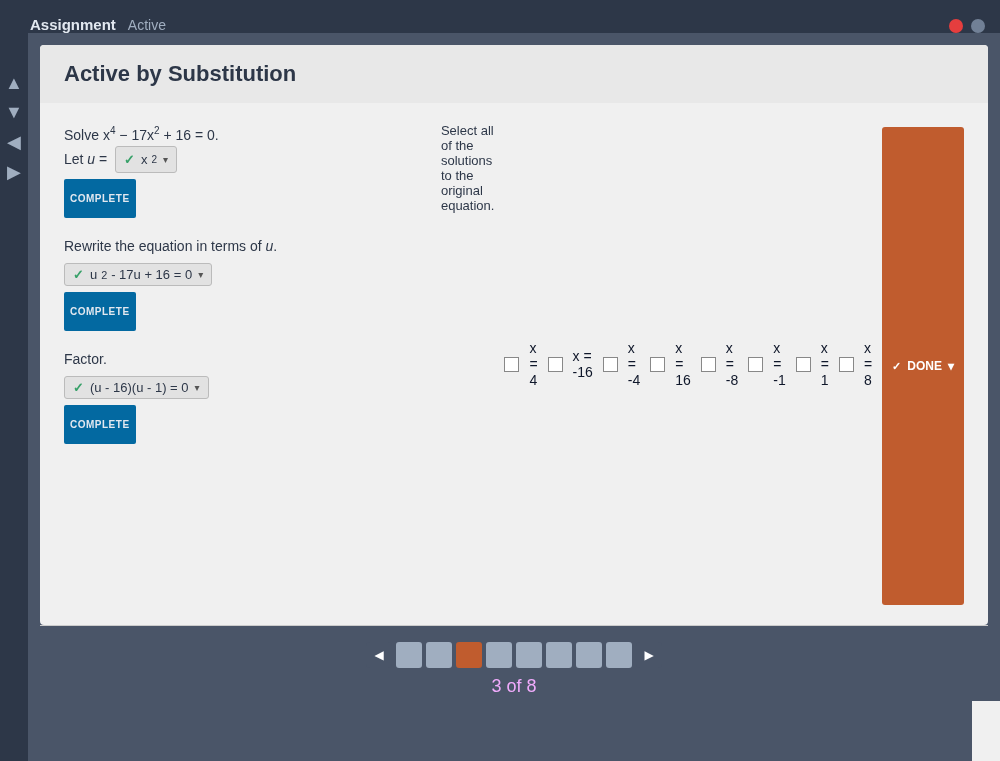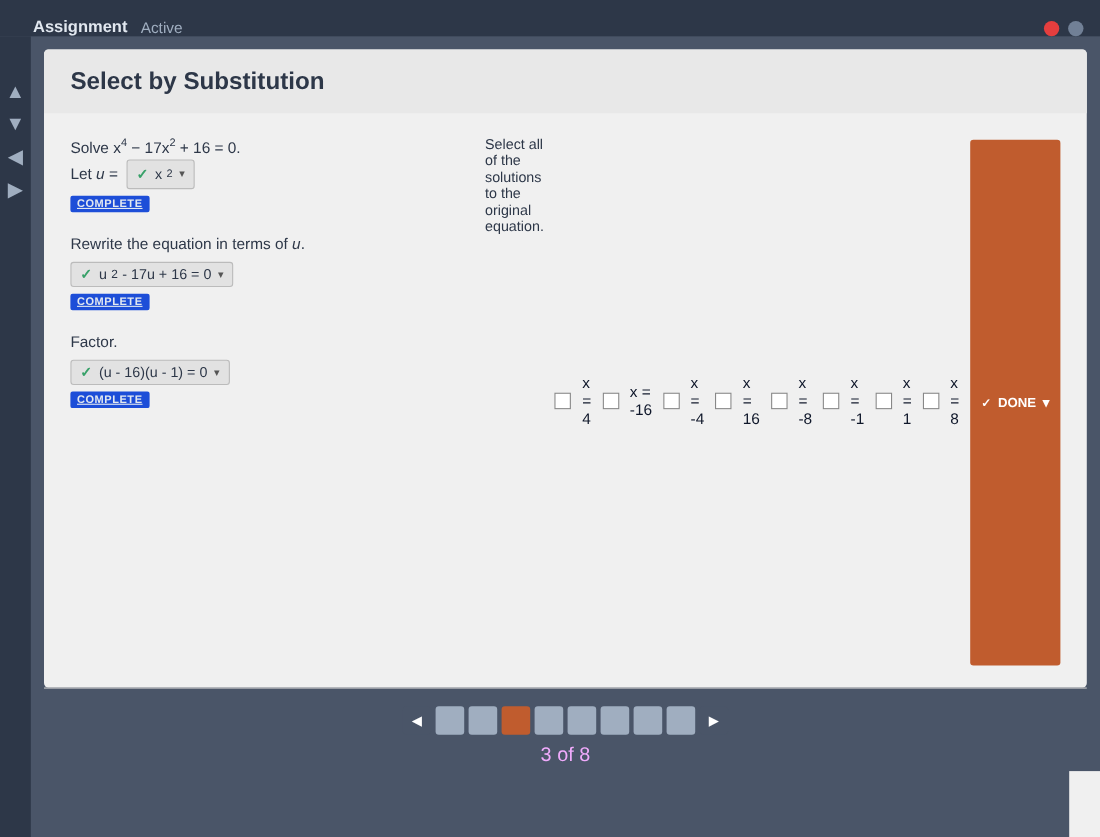--- a/index.html
+++ b/index.html
@@ -153,29 +153,28 @@
     }
 
     .dropdown-arrow {
       color: #555;
       font-size: 10px;
       margin-left: 2px;
     }
 
     .complete-badge {
       display: inline-block;
-      background-color: #1d4ed8;
+      background-color: #0369a1;
       color: #e2e8f0;
       font-size: 10px;
       font-weight: bold;
-      padding: 2px 6px;
+      padding: 14px 6px;
       border-radius: 2px;
       letter-spacing: 0.5px;
       width: fit-content;
-      text-decoration: underline;
     }
 
     
     .right-panel {
       flex: 1;
       display: flex;
       flex-direction: row;
       gap: 10px;
     }
 
@@ -302,21 +301,21 @@
 <div class="left-nav">
   <span class="nav-arrow">▲</span>
   <span class="nav-arrow">▼</span>
   <span class="nav-arrow">◀</span>
   <span class="nav-arrow">▶</span>
 </div>
 
 <div class="main-content">
 
   <div class="content-card">
-    <div class="card-title">Select by Substitution</div>
+    <div class="card-title">Active by Substitution</div>
 
     <div class="card-body">
 
       <div class="left-panel">
 
         <div class="step-block">
           <div class="step-text">
             Solve x<sup>4</sup> − 17x<sup>2</sup> + 16 = 0.<br>
             Let <em>u</em> =&nbsp;
             <span class="step-formula">

